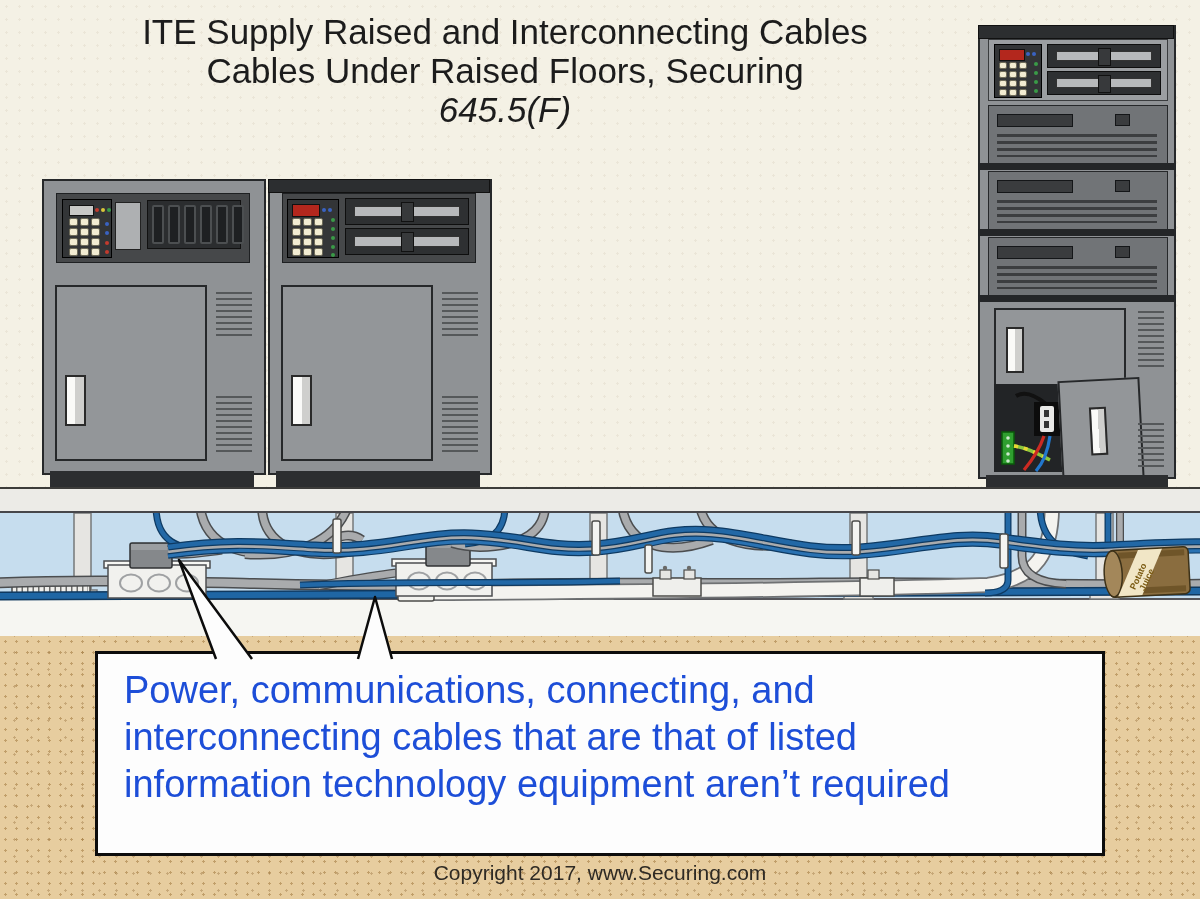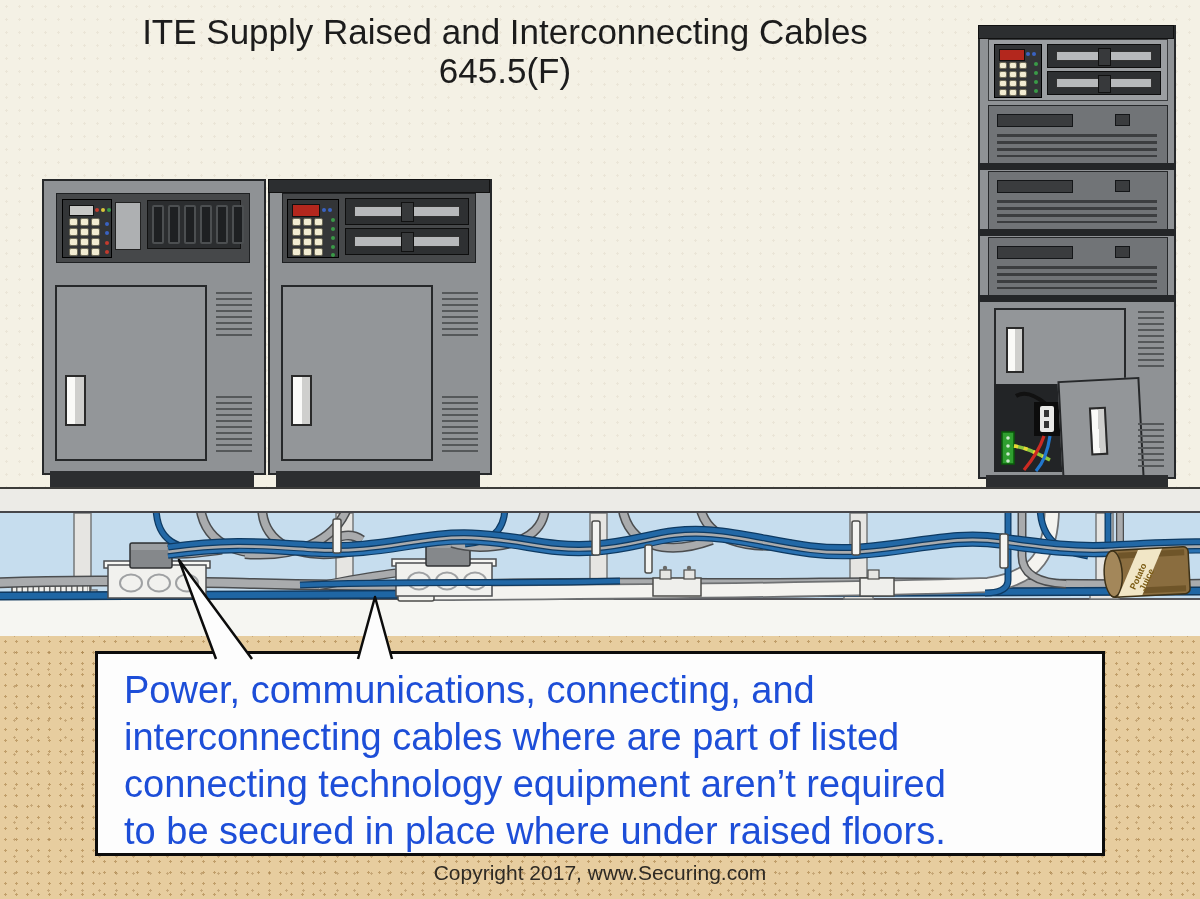--- a/index.html
+++ b/index.html
@@ -15,21 +15,21 @@
   .concrete{position:absolute;left:0;top:598px;width:1200px;height:40px;background:#f6f6f2;border-top:2px solid #55555a;box-sizing:border-box;z-index:0;}
   .ground{position:absolute;left:0;top:636px;width:1200px;height:263px;background-color:#e7cd9f;
     background-image:radial-gradient(circle, rgba(160,120,60,.55) 1px, transparent 1.4px),
                      radial-gradient(circle, rgba(140,100,45,.35) 1px, transparent 1.4px);
     background-size:11px 11px,17px 17px;background-position:0 0,6px 8px;z-index:0;}
   .slab{position:absolute;left:0;top:487px;width:1200px;height:26px;background:#ecebe7;
     border-top:2px solid #3c3c3a;border-bottom:2px solid #46464a;box-sizing:border-box;z-index:2;}
   
   .title{position:absolute;left:30px;top:12px;width:950px;text-align:center;color:#1c1c1c;z-index:2;}
   .title div{font-size:35px;line-height:39px;white-space:nowrap;}
-  .title .it{}
+  .title .it{font-style:italic;}
   
   .cab{position:absolute;background:#8f9295;border:2px solid #26282a;z-index:3;}
   .cab-base{position:absolute;background:#2c2e30;z-index:3;}
   .cap{position:absolute;left:-2px;top:-2px;width:220px;height:12px;background:#2c2e30;border:1px solid #111;}
   .panel{position:absolute;left:12px;top:12px;width:192px;height:68px;background:#46484a;border:1px solid #1e2022;}
   .kmod{position:absolute;background:#333537;border:1px solid #000;}
   .kdisp{position:absolute;border:1px solid #111;}
   .kbtns{position:absolute;display:grid;grid-template-columns:repeat(3,9px);grid-auto-rows:8px;gap:2px;}
   .kbtns i{background:#f2ecd2;border:1px solid #6d6a58;border-radius:2px;display:block;}
   .led{position:absolute;width:4px;height:4px;border-radius:50%;}
@@ -194,20 +194,21 @@
         <tspan x="0" y="0">Potato</tspan>
         <tspan x="3" y="9">Juice</tspan>
       </text>
     </g>
   </svg>
 
   <div class="slab"></div>
 
   <div class="title">
     <div>ITE Supply Raised and Interconnecting Cables</div>
+    <div>Cables Under Raised Floors, Securing</div>
     <div class="it">645.5(F)</div>
   </div>
 
   <div class="cab" style="left:42px;top:179px;width:220px;height:292px;">
     <div class="panel">
       <div class="kmod" style="left:5px;top:5px;width:48px;height:57px;">
         <div class="kdisp" style="left:6px;top:5px;width:23px;height:9px;background:#c8c8c6;"></div>
         <div class="led" style="left:32px;top:8px;background:#c23a2e;"></div>
         <div class="led" style="left:38px;top:8px;background:#d9c53a;"></div>
         <div class="led" style="left:44px;top:8px;background:#3a9b47;"></div>
@@ -374,23 +375,22 @@
     <div class="odoor">
       <div class="handle" style="left:28px;top:26px;width:13px;height:44px;"></div>
     </div>
     <div class="vent" style="left:158px;top:284px;width:26px;height:58px;"></div>
     <div class="vent" style="left:158px;top:396px;width:26px;height:44px;"></div>
   </div>
   <div class="cab-base" style="left:986px;top:475px;width:182px;height:12px;"></div>
 
   <div class="callout">
     <div>Power, communications, connecting, and</div>
-    <div>interconnecting cables where are part of listed</div>
-    <div>connecting technology equipment aren’t required</div>
-    <div>to be secured in place where under raised floors.</div>
+    <div>interconnecting cables that are that of listed</div>
+    <div>information technology equipment aren’t required</div>
   </div>
 
   <svg class="toplayer" width="1200" height="899" viewBox="0 0 1200 899">
     <path d="M 216,659 L 179,560 L 252,659" fill="#fdfdfd" stroke="#0c0c0c" stroke-width="2.5" stroke-linejoin="round"></path>
     <path d="M 358,659 L 375,597 L 392,659" fill="#fdfdfd" stroke="#0c0c0c" stroke-width="2.5" stroke-linejoin="round"></path>
   </svg>
 
   <div class="copyright">Copyright 2017, www.Securing.com</div>
 </div>
 

